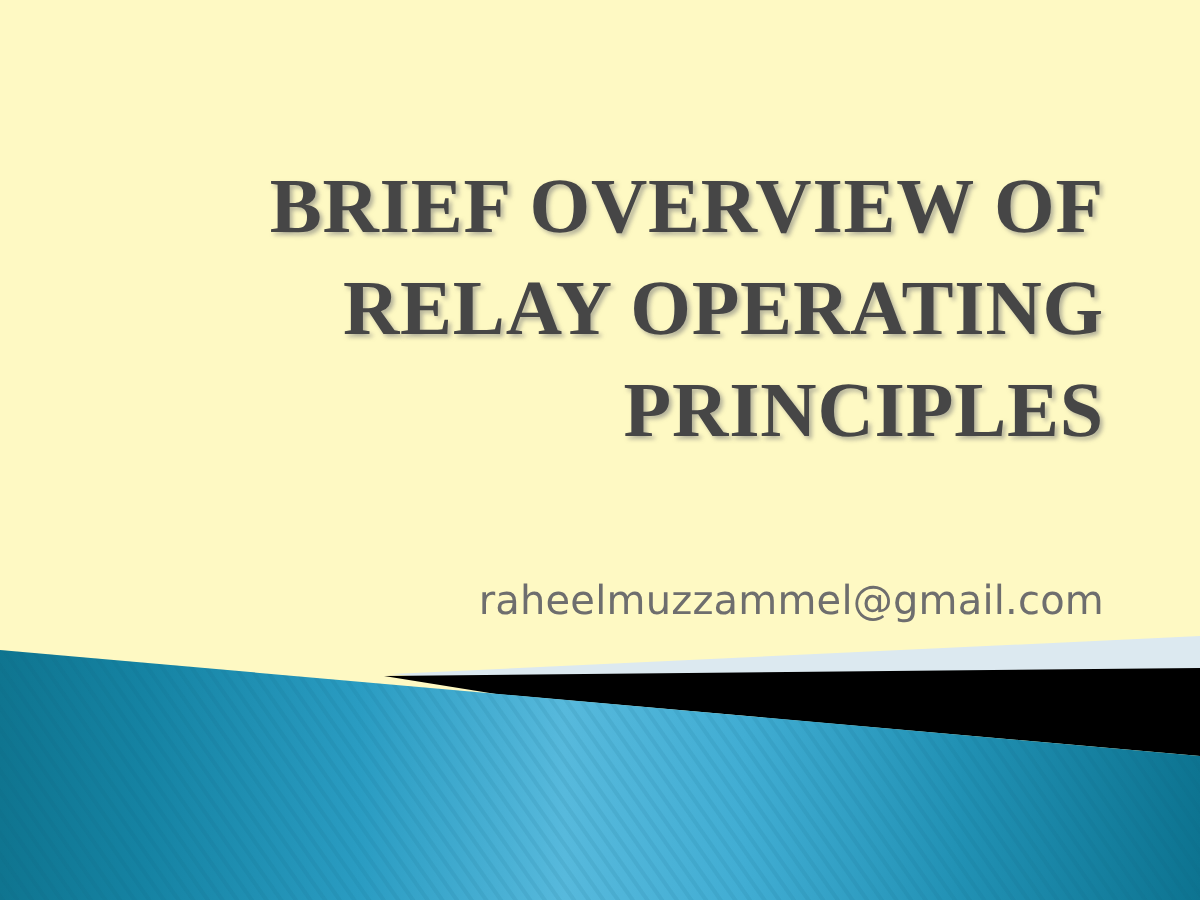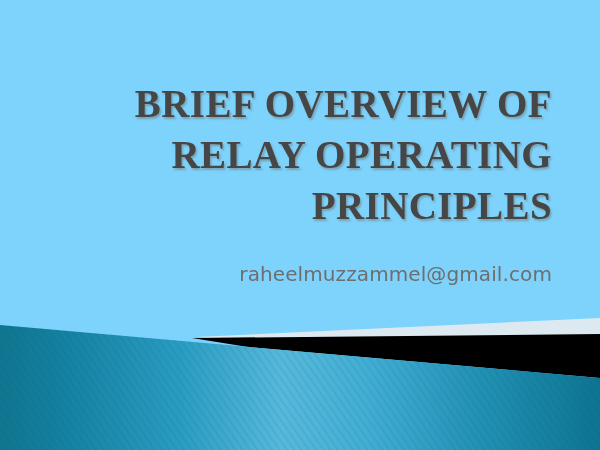--- a/index.html
+++ b/index.html
@@ -49,34 +49,34 @@
     font-size: 39px;
     line-height: 51px;
     letter-spacing: 0.4px;
     color: #464646;
     text-align: right;
     text-shadow: 1.5px 1.5px 2px rgba(120,120,120,0.55);
     white-space: pre-line;
   }
 
   #slide-subtitle {
-    margin: 30px 0 0 0;
+    margin: 56px 0 0 0;
     font-family: "DejaVu Sans", "Liberation Sans", sans-serif;
     font-weight: normal;
     font-size: 20px;
     line-height: 26px;
     color: #6e6e6e;
     text-align: right;
     letter-spacing: 0.1px;
   }
 </style>
 </head>
 <body>
 
-<div id="slide" style="background: #7dd3fc;">
+<div id="slide" style="background: #fef9c3;">
 
   <svg id="slide-artwork" viewBox="0 0 600 450" width="600" height="450" preserveAspectRatio="none" aria-hidden="true">
     <defs>
       <linearGradient id="tealGrad" x1="0" y1="0" x2="1" y2="0">
         <stop offset="0.00" stop-color="#0f7590"></stop>
         <stop offset="0.12" stop-color="#1583a3"></stop>
         <stop offset="0.30" stop-color="#2a9cc2"></stop>
         <stop offset="0.47" stop-color="#57b9dc"></stop>
         <stop offset="0.62" stop-color="#41add3"></stop>
         <stop offset="0.80" stop-color="#2191b4"></stop>

